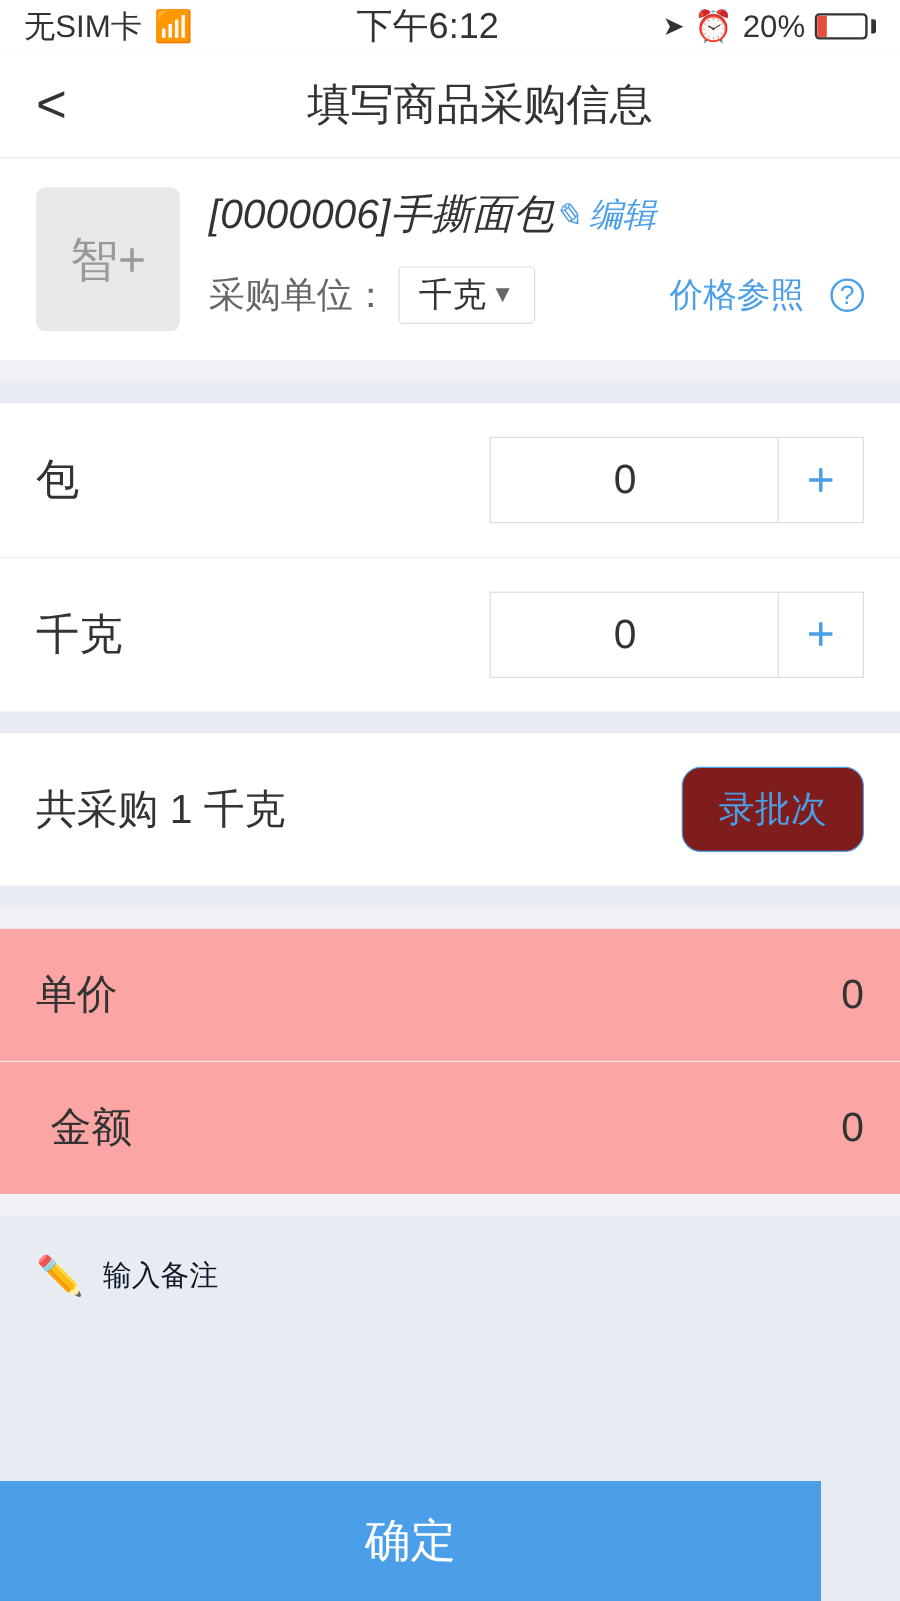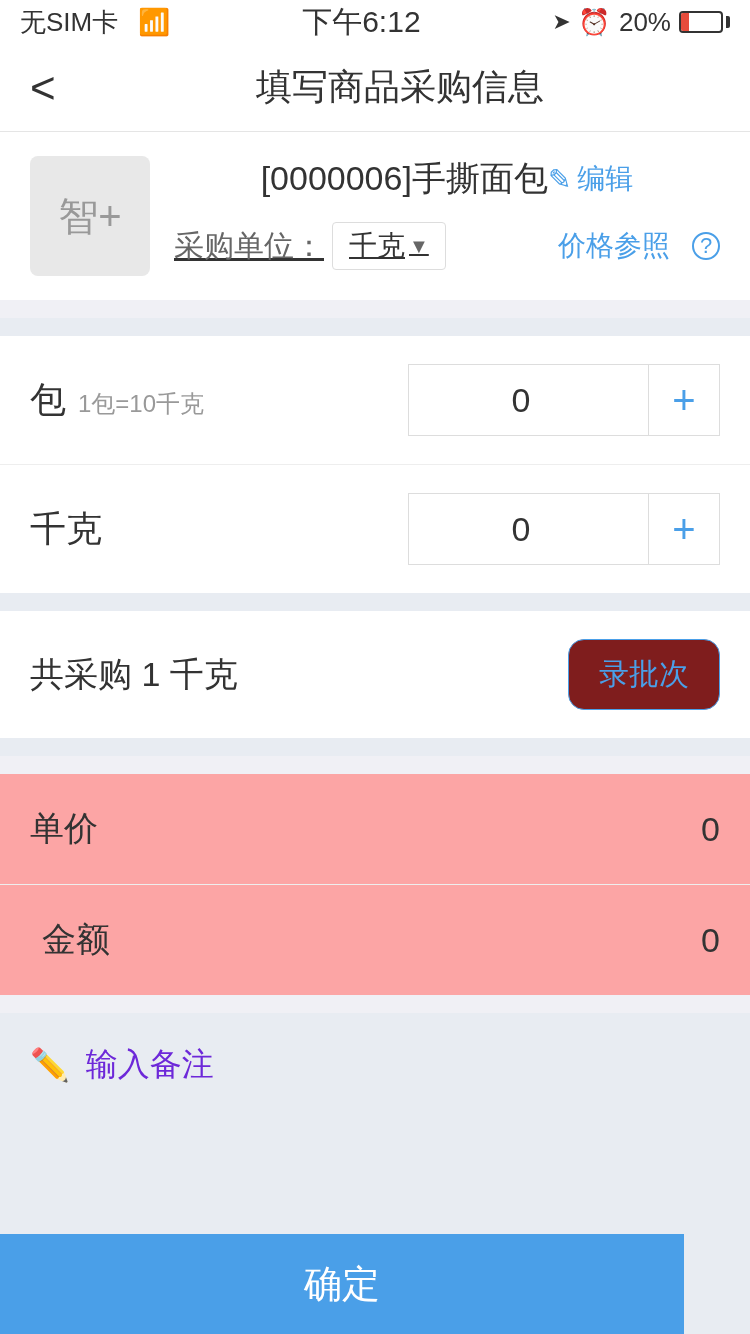--- a/index.html
+++ b/index.html
@@ -17,21 +17,21 @@
     .status-bar {
       height: 44px;
       background: #fff;
       display: flex;
       align-items: center;
       justify-content: space-between;
       padding: 0 20px;
       font-size: 26px;
       color: #333;
     }
-    .status-left { display: flex; align-items: center; gap: 20px; justify-content: flex-end; }
+    .status-left { display: flex; align-items: center; gap: 10px; justify-content: flex-end; }
     .status-center { font-size: 30px; font-weight: 500; }
     .status-right { display: flex; align-items: center; gap: 8px; font-size: 26px; }
     .battery-icon {
       display: inline-flex; align-items: center; gap: 2px;
     }
     .battery-body {
       width: 44px; height: 22px; border: 2px solid #333; border-radius: 4px; position: relative;
       overflow: hidden;
     }
     .battery-fill {
@@ -88,22 +88,23 @@
       flex-shrink: 0;
       color: #999;
       font-size: 40px;
     }
     .product-info {
       flex: 1;
     }
     .product-header {
       display: flex;
       align-items: center;
-      justify-content: center;
+      justify-content: flex-start;
       margin-bottom: 20px;
+      font-style: italic;
     }
     .product-name {
       font-size: 34px;
       color: #333;
       font-weight: normal;
     }
     .edit-btn {
       color: #4a9fe8;
       font-size: 28px;
       display: flex;
@@ -259,22 +260,22 @@
       display: flex;
       align-items: center;
       gap: 16px;
       min-height: 100px;
     }
     .remark-icon {
       color: #aaa;
       font-size: 32px;
     }
     .remark-placeholder {
-      font-size: 32px;
-      color: #6d28d9;
+      font-size: 24px;
+      color: #0f172a;
     }
 
     
     .content-area {
       min-height: 280px;
       background: #e8ecf2;
     }
 
     
     .confirm-btn {
@@ -331,21 +332,21 @@
   </div>
   <div class="product-info">
     <div class="product-header">
       <span class="product-name">[0000006]手撕面包</span>
       <div class="edit-btn">
         <span>✎</span>
         <span>编辑</span>
       </div>
     </div>
     <div class="product-unit-row">
-      <div style="display:flex;align-items:center;gap:8px;text-decoration:underline;">
+      <div style="display:flex;align-items:center;gap:8px;">
         <span class="unit-label">采购单位：</span>
         <div class="unit-select">
           <span>千克</span>
           <span class="arrow">▼</span>
         </div>
       </div>
       <div class="price-ref">
         <span>价格参照</span>
         <span style="width:28px;height:28px;border:2px solid #4a9fe8;border-radius:50%;display:inline-flex;align-items:center;justify-content:center;font-size:22px;">?</span>
       </div>
@@ -353,21 +354,20 @@
   </div>
 </div>
 
 <div class="section-divider"></div>
 
 <div class="quantity-section">
 
   <div class="quantity-row">
     <div class="quantity-label">
       <span class="quantity-label-main">包</span>
-      <span class="quantity-label-sub">1包=10千克</span>
     </div>
     <div class="quantity-input-group">
       <input class="quantity-input" type="number" value="0" style="">
       <div class="quantity-plus">+</div>
     </div>
   </div>
 
   <div class="quantity-row" style="border-bottom:none;">
     <div class="quantity-label">
       <span class="quantity-label-main">千克</span>

